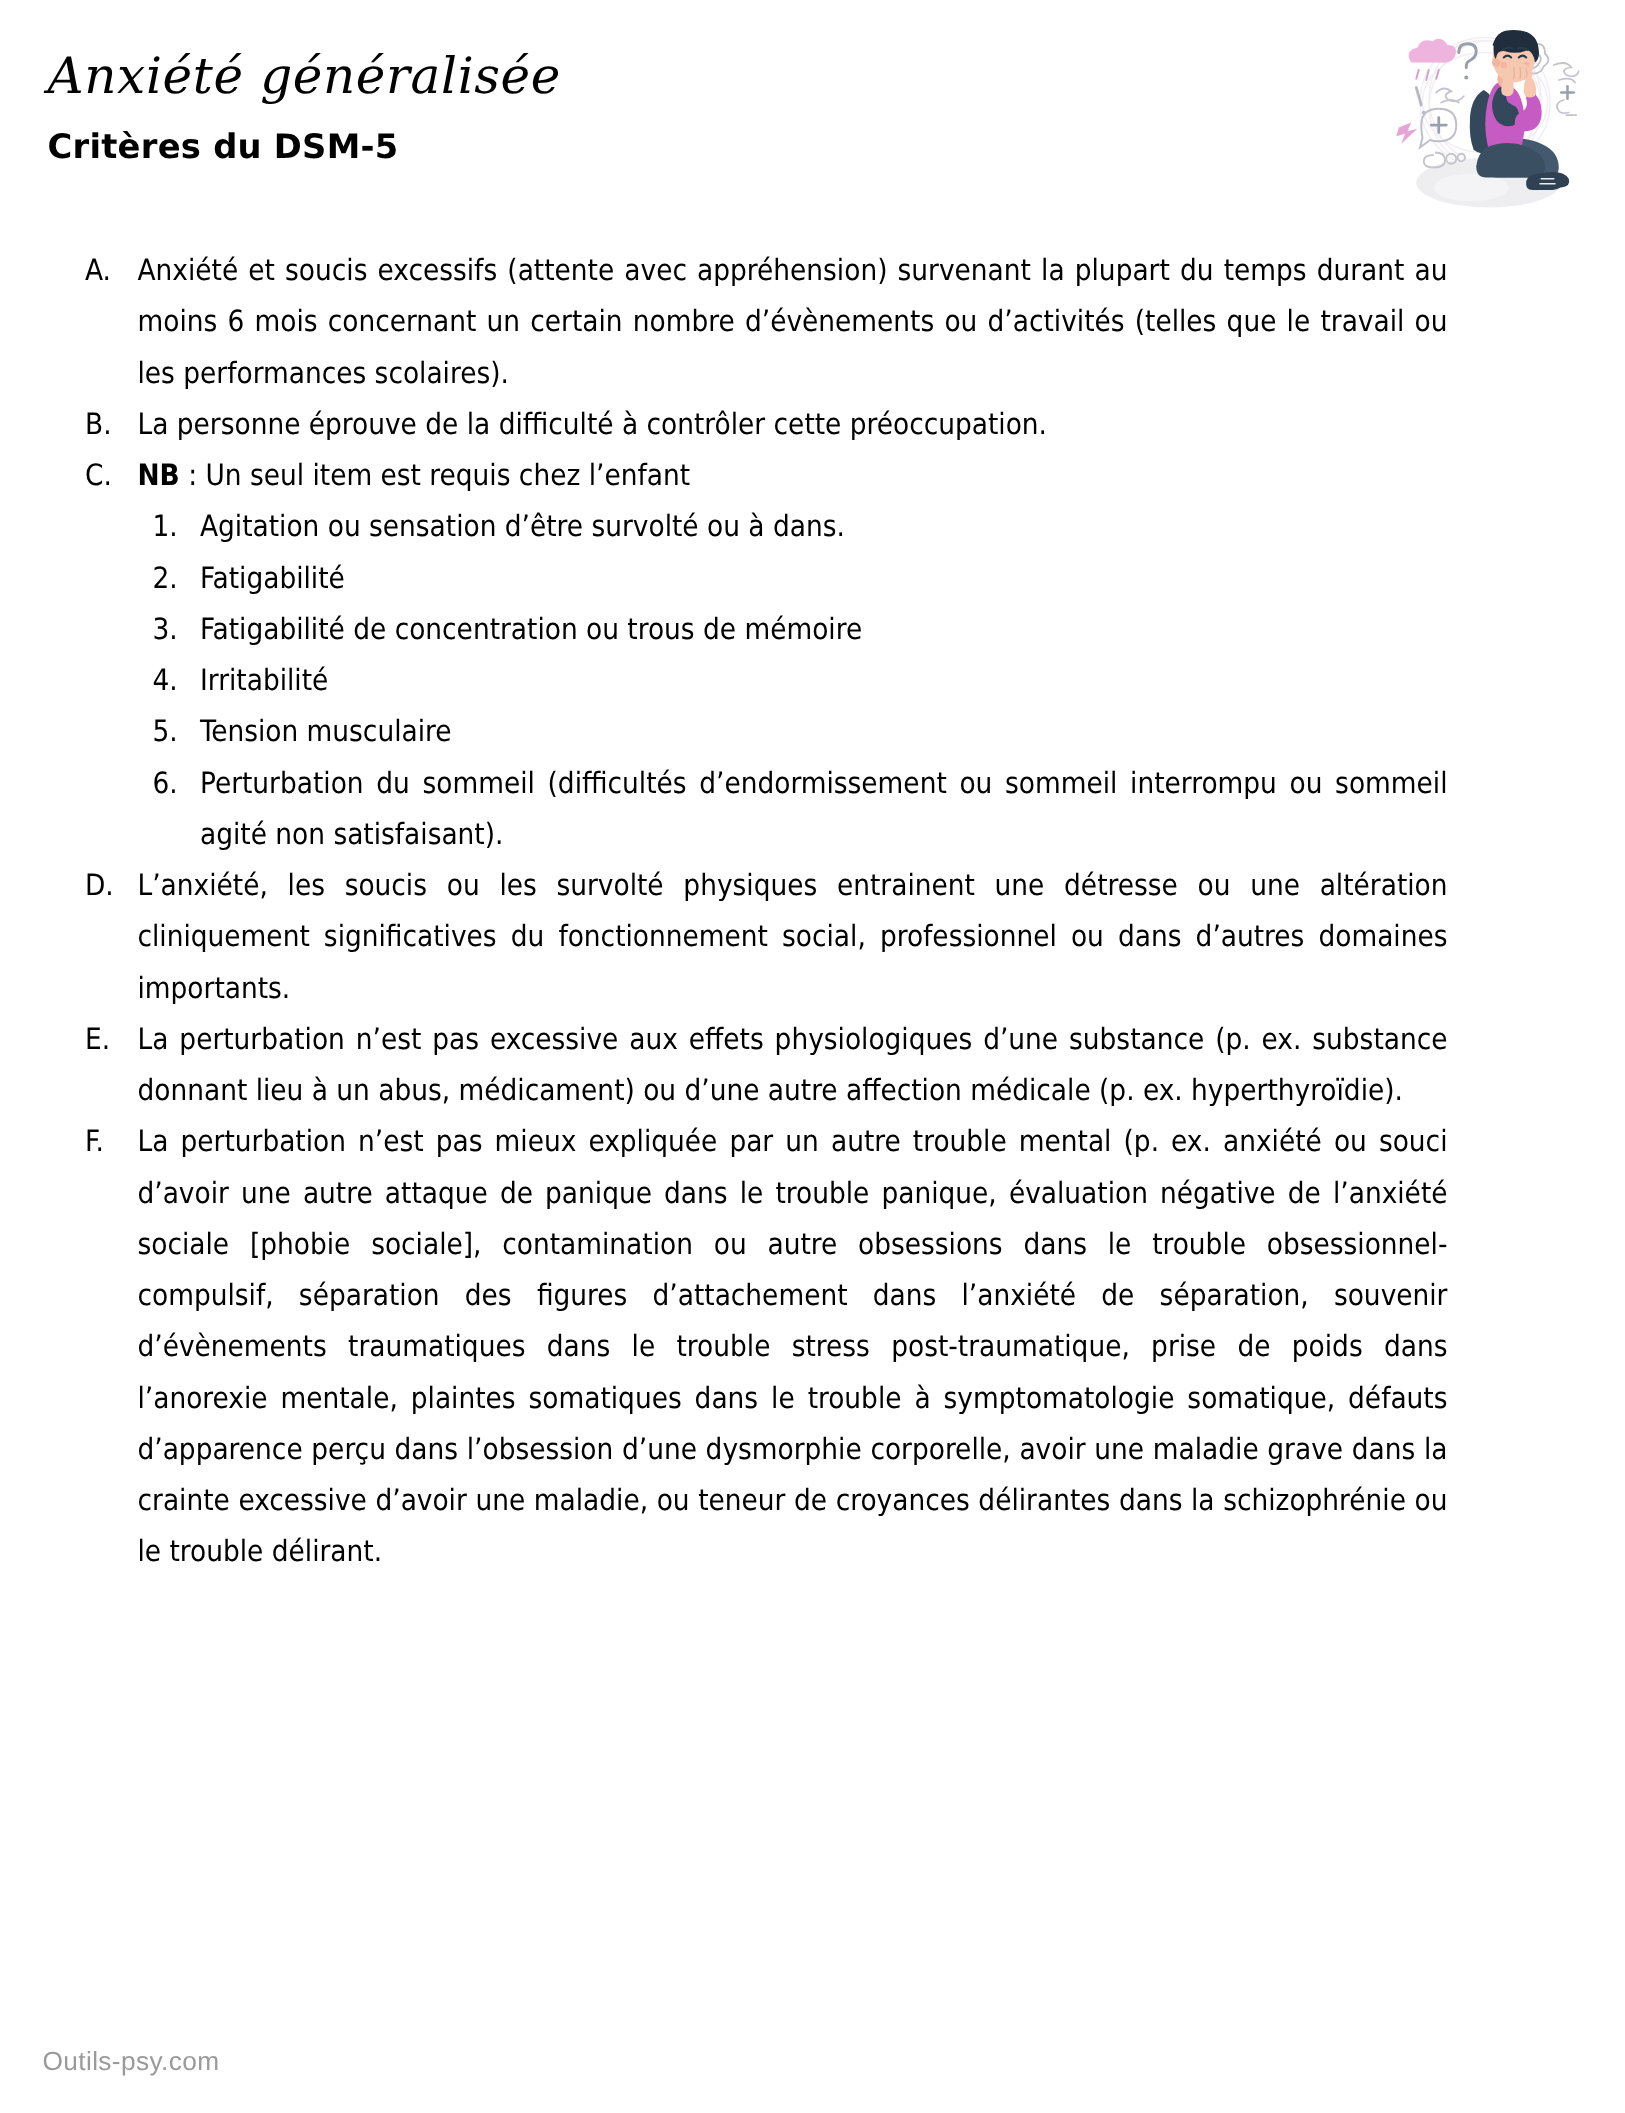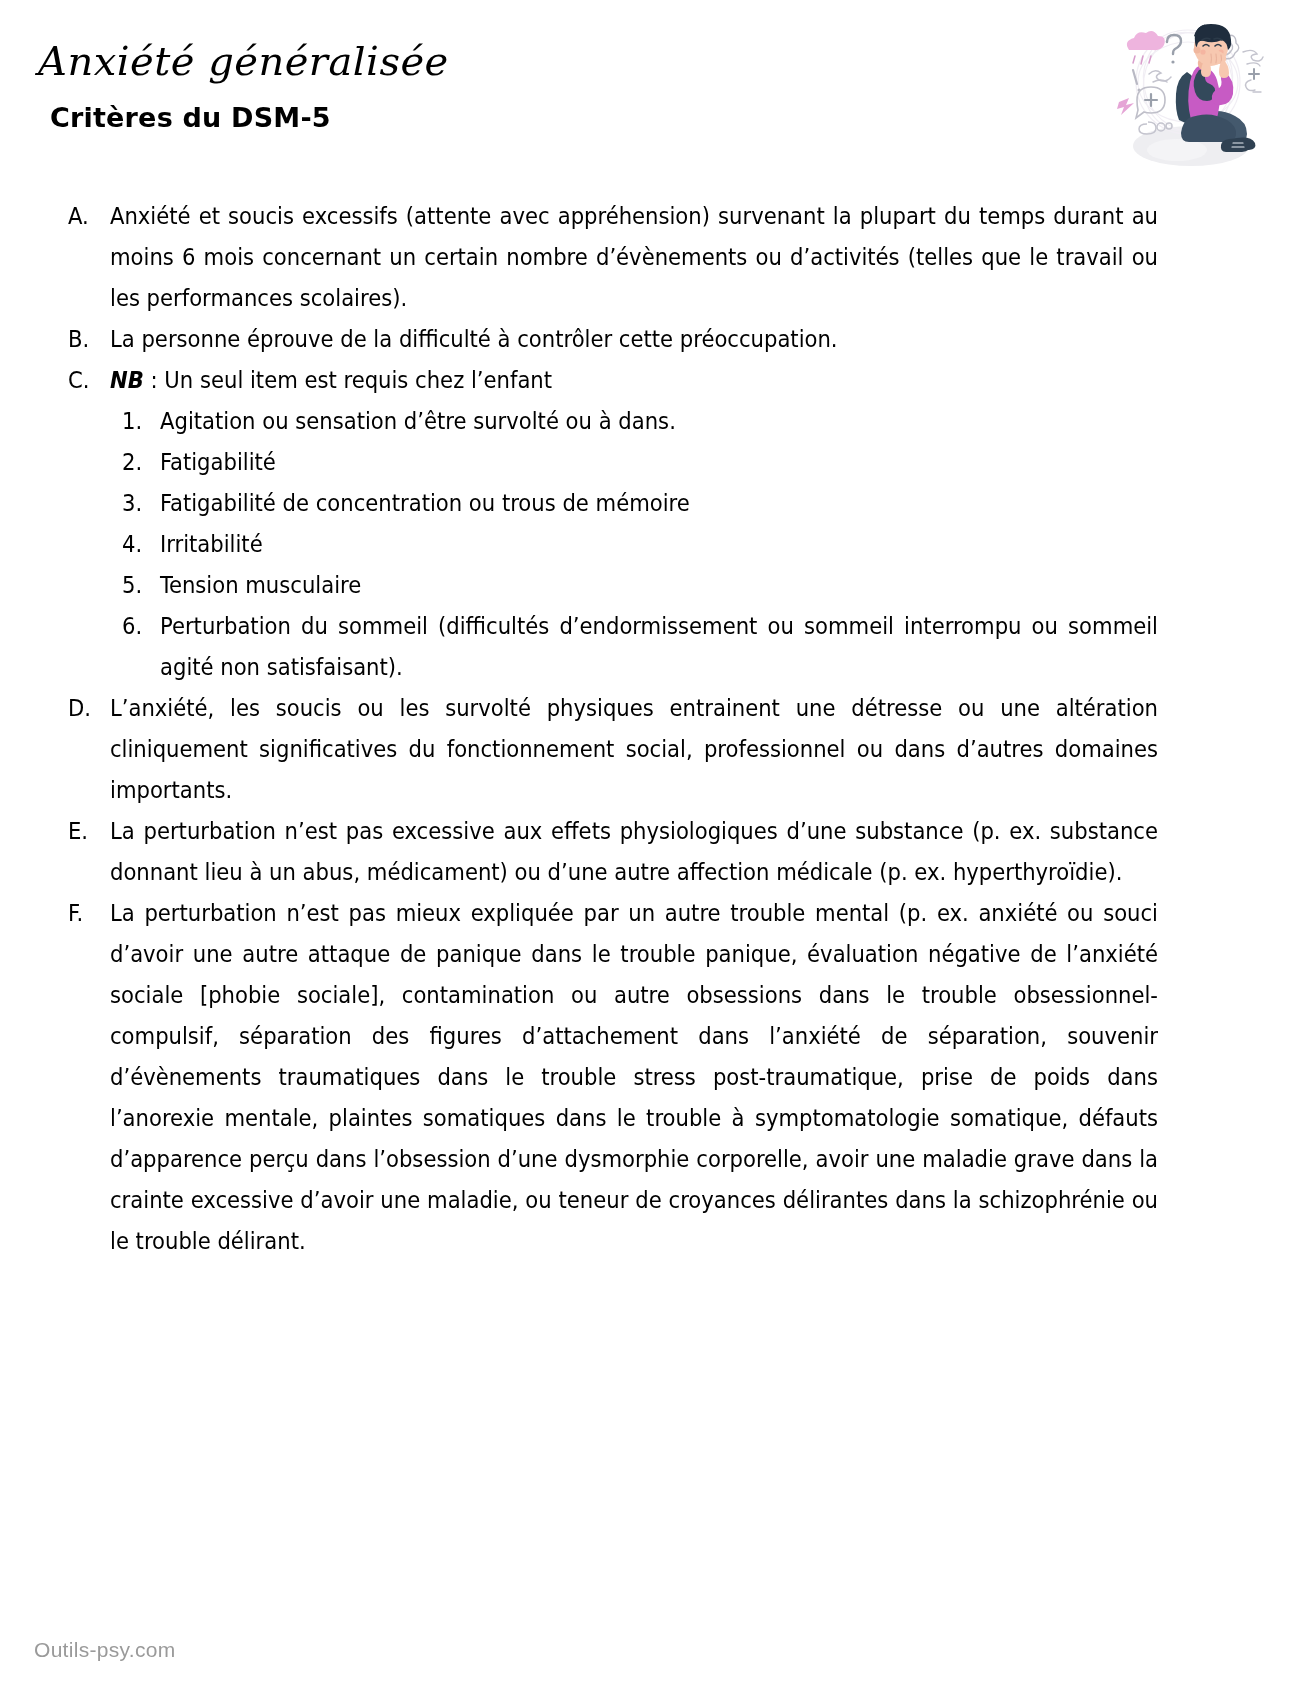--- a/index.html
+++ b/index.html
@@ -32,21 +32,21 @@
     line-height: 1.15;
     letter-spacing: 0.5px;
     margin: 0 0 18px 0;
     color: #000;
   }
   .doc-subtitle {
     font-family: "DejaVu Sans", sans-serif;
     font-weight: 700;
     font-size: 27px;
     letter-spacing: 0.2px;
-    margin: 12px;
+    margin: 0;
     color: #000;
   }
 
   
   .illustration {
     position: absolute;
     top: 14px;
     right: 22px;
     width: 175px;
     height: 165px;
@@ -84,21 +84,21 @@
   .crit-text.nojust { text-align: left; }
 
   
   .sub-block {
     margin-top: 0px;
     padding-left: 0px;
   }
   .nb-line {
     margin-bottom: 0px;
   }
-  .nb-line b { font-weight: 700; font-style: italic; }
+  .nb-line b { font-weight: 700; }
   .sub-item {
     display: flex;
     align-items: flex-start;
     padding-left: 12px;
   }
   .sub-marker {
     flex: 0 0 38px;
     width: 38px;
   }
   .sub-text {

